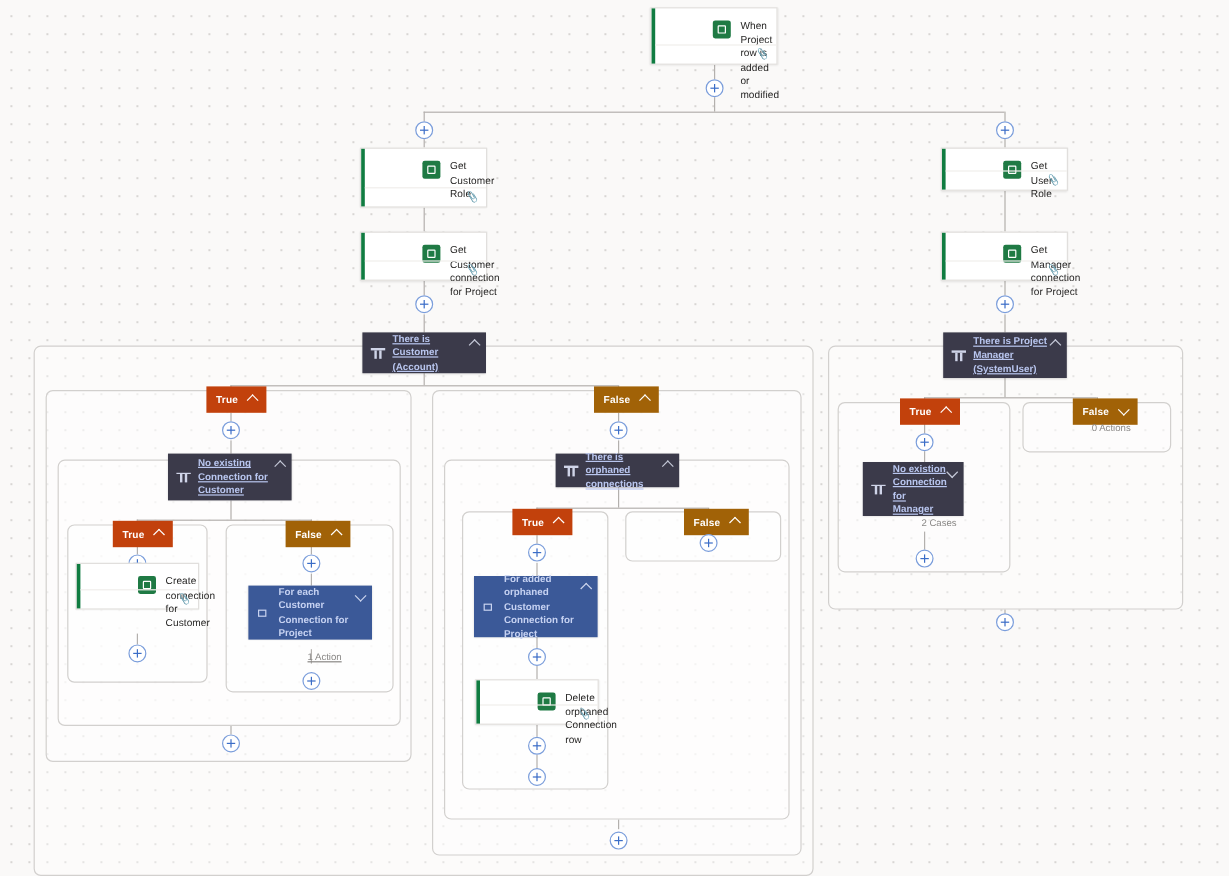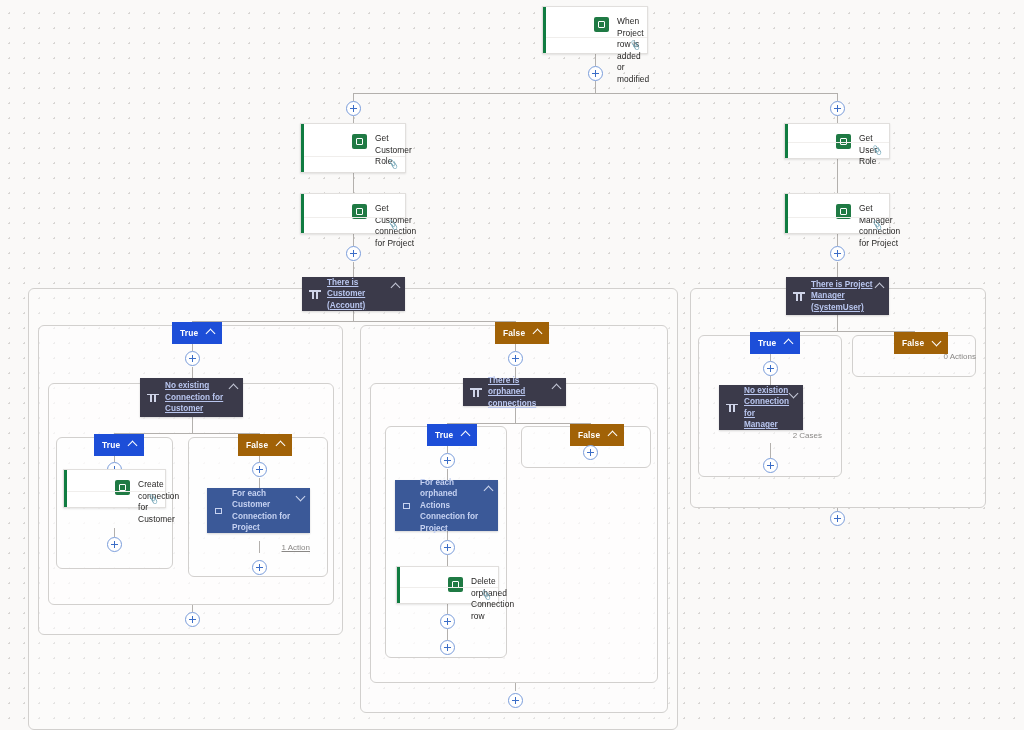--- a/index.html
+++ b/index.html
@@ -114,39 +114,40 @@
   }
   .loop .chev.up{transform:rotate(45deg);}
   .loop .chev.down{transform:rotate(-135deg);margin-top:-2px;}
 
   
   .badge{
     position:absolute;height:22px;box-sizing:border-box;display:flex;
     align-items:center;padding:0 8px;cursor:pointer;
     font-size:8.4px;font-weight:700;color:#ffffff;letter-spacing:.02em;
   }
-  .badge.true{background:#1d4ed8;}
+  .badge.true{background:#c2410c;}
   .badge.false{background:#a16207;}
   .badge .bchev{
     width:6px;height:6px;margin-left:9px;
     border-left:1.2px solid #ffffff;border-top:1.2px solid #ffffff;
   }
   .badge .bchev.up{transform:rotate(45deg);}
   .badge .bchev.down{transform:rotate(-135deg);margin-top:-3px;}
 
   
   .scope{
     position:absolute;border:1px solid #d2d0ce;border-radius:6px;
     background:rgba(255,255,255,0.35);box-sizing:border-box;
   }
 
   
   .caption{
     position:absolute;font-size:8px;color:#8a8886;line-height:11px;
-    text-align:right;
+    text-align:center;
+    margin-left:12px;
   }
 </style>
 </head>
 <body>
 
 <div id="canvas">
 
   <div class="scope" style="left:28px;top:288px;width:650px;height:442px;"></div>
   <div class="scope" style="left:38px;top:325px;width:305px;height:310px;"></div>
   <div class="scope" style="left:360px;top:325px;width:308px;height:388px;"></div>
@@ -367,21 +368,21 @@
   <div class="badge false" style="left:570px;top:424px;">
     <span>False</span>
     <span class="bchev up"></span>
   </div>
 
   <div class="plus" style="left:440px;top:453px;"></div>
   <div class="plus" style="left:583px;top:445px;"></div>
 
   <div class="loop" style="left:395px;top:480px;width:103px;height:51px;">
     <span class="licon"></span>
-    <span class="ltitle">For each orphaned Actions Connection for Project</span>
+    <span class="ltitle">For added orphaned Customer Connection for Project</span>
     <span class="chev up"></span>
   </div>
   <div class="plus" style="left:440px;top:540px;"></div>
 
   <div class="card" style="left:396px;top:566px;width:103px;height:38px;">
     <div class="accent"></div>
     <div class="crow">
       <span class="app-icon">
           <i></i>
         </span>

